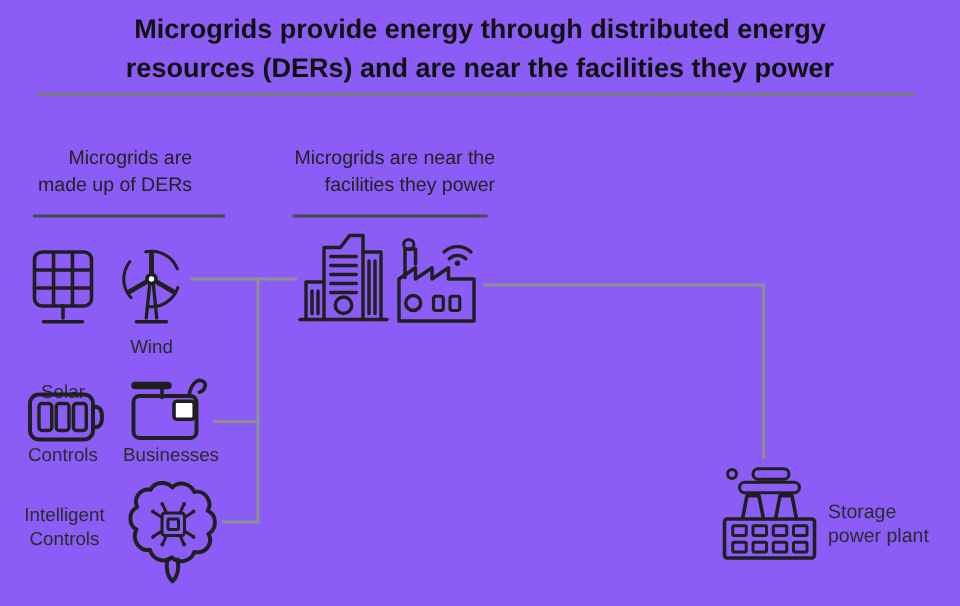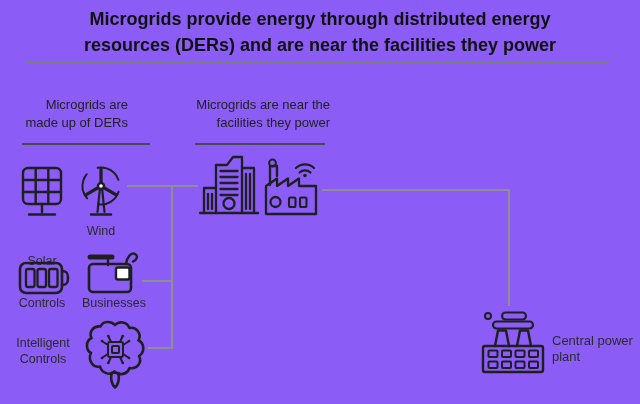--- a/index.html
+++ b/index.html
@@ -151,15 +151,15 @@
         <rect x="26" y="46.5" width="9" height="6.5" rx="1"></rect>
         <rect x="39.5" y="46.5" width="9" height="6.5" rx="1"></rect>
         <rect x="53" y="46.5" width="9" height="6.5" rx="1"></rect>
         <rect x="12.5" y="57.5" width="9" height="6.5" rx="1"></rect>
         <rect x="26" y="57.5" width="9" height="6.5" rx="1"></rect>
         <rect x="39.5" y="57.5" width="9" height="6.5" rx="1"></rect>
         <rect x="53" y="57.5" width="9" height="6.5" rx="1"></rect>
       </g>
     </g>
   </svg>
-  <div class="abs lbl lbl-left" style="left:552px;top:333px;width:82px;font-size:13px;">Central power plant</div>
+  <div class="abs lbl lbl-left" style="left:552px;top:333px;width:82px;font-size:13px;">Storage power plant</div>
 
 </div>
 
 </body></html>

